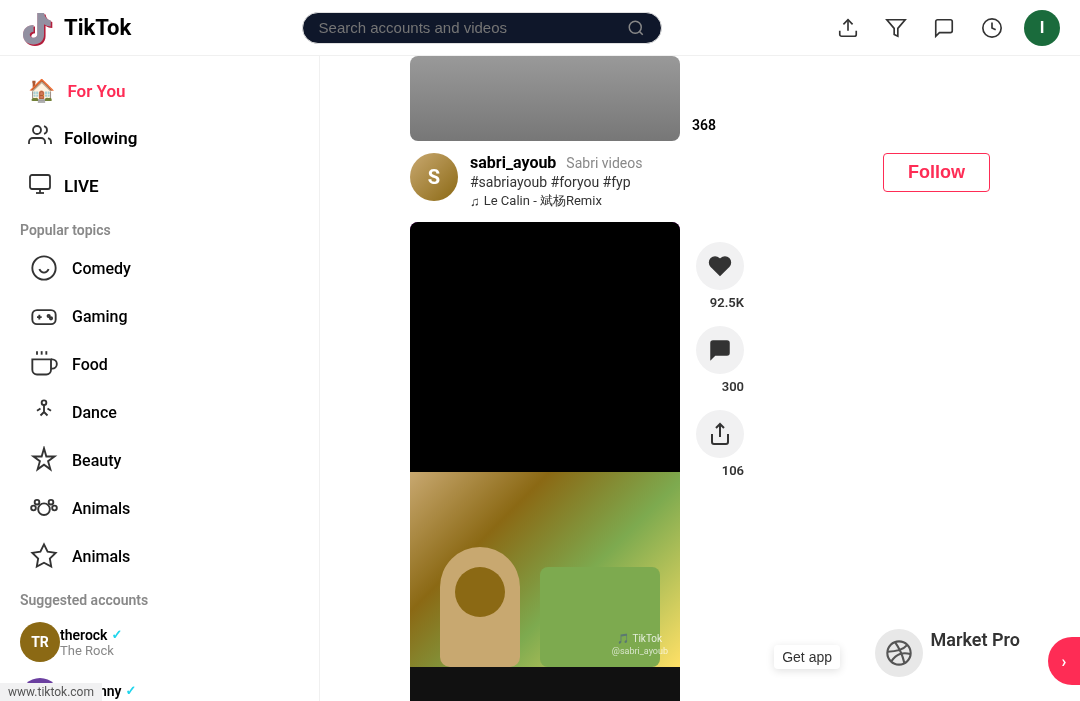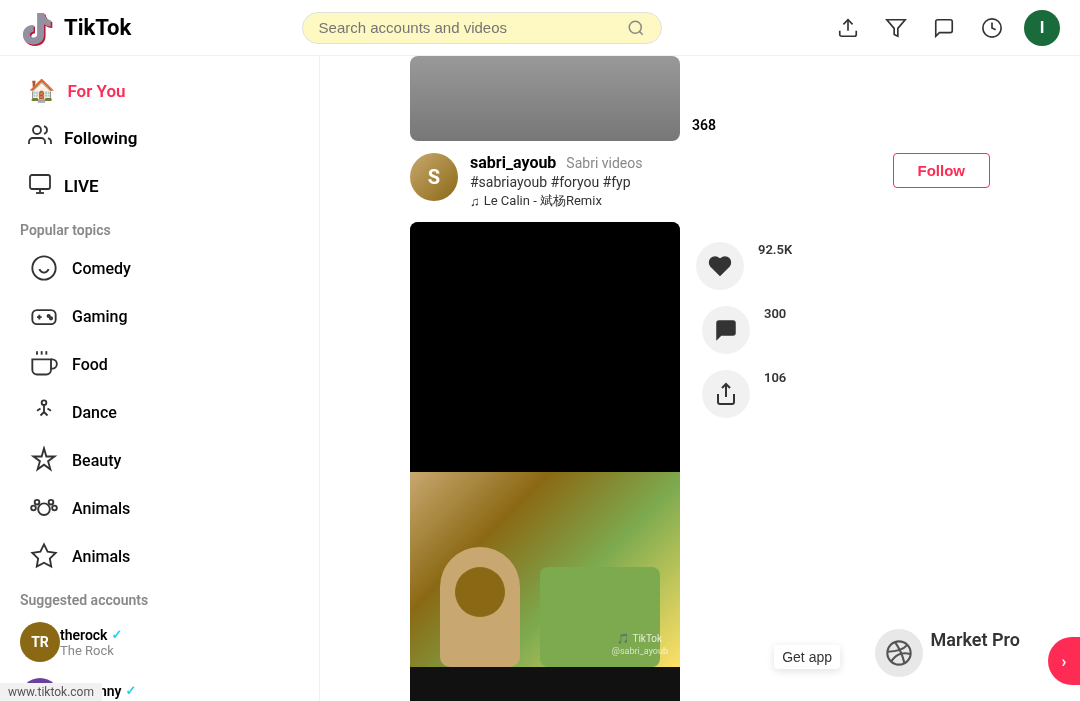--- a/index.html
+++ b/index.html
@@ -43,21 +43,21 @@
       height: 36px;
     }
 
     .search-bar {
       display: flex;
       align-items: center;
       border: 1px solid #e0e0e0;
       border-radius: 100px;
       padding: 6px 16px;
       width: 360px;
-      background: #fef9c3;
+      background: #0f172a;
     }
 
     .search-bar input {
       border: none;
       background: transparent;
       outline: none;
       font-size: 15px;
       color: #888;
       flex: 1;
     }
@@ -288,21 +288,21 @@
       align-items: center;
       gap: 4px;
     }
 
     .follow-btn {
       border: 1px solid #fe2c55;
       color: #fe2c55;
       background: transparent;
       padding: 8px 24px;
       border-radius: 4px;
-      font-size: 15px;
+      font-size: 18px;
       font-weight: 600;
       cursor: pointer;
       white-space: nowrap;
       text-align: center;
     }
 
     .video-container {
       display: flex;
       gap: 16px;
       align-items: flex-start;
@@ -363,23 +363,23 @@
     .video-actions {
       display: flex;
       flex-direction: column;
       gap: 16px;
       align-items: center;
       padding-top: 20px;
     }
 
     .action-btn {
       display: flex;
-      flex-direction: row;
-      align-items: flex-start;
-      gap: 14px;
+      flex-direction: column;
+      align-items: flex-end;
+      gap: 5px;
       cursor: pointer;
     }
 
     .action-icon-circle {
       width: 48px;
       height: 48px;
       border-radius: 50%;
       background: #f1f1f2;
       display: flex;
       align-items: center;

